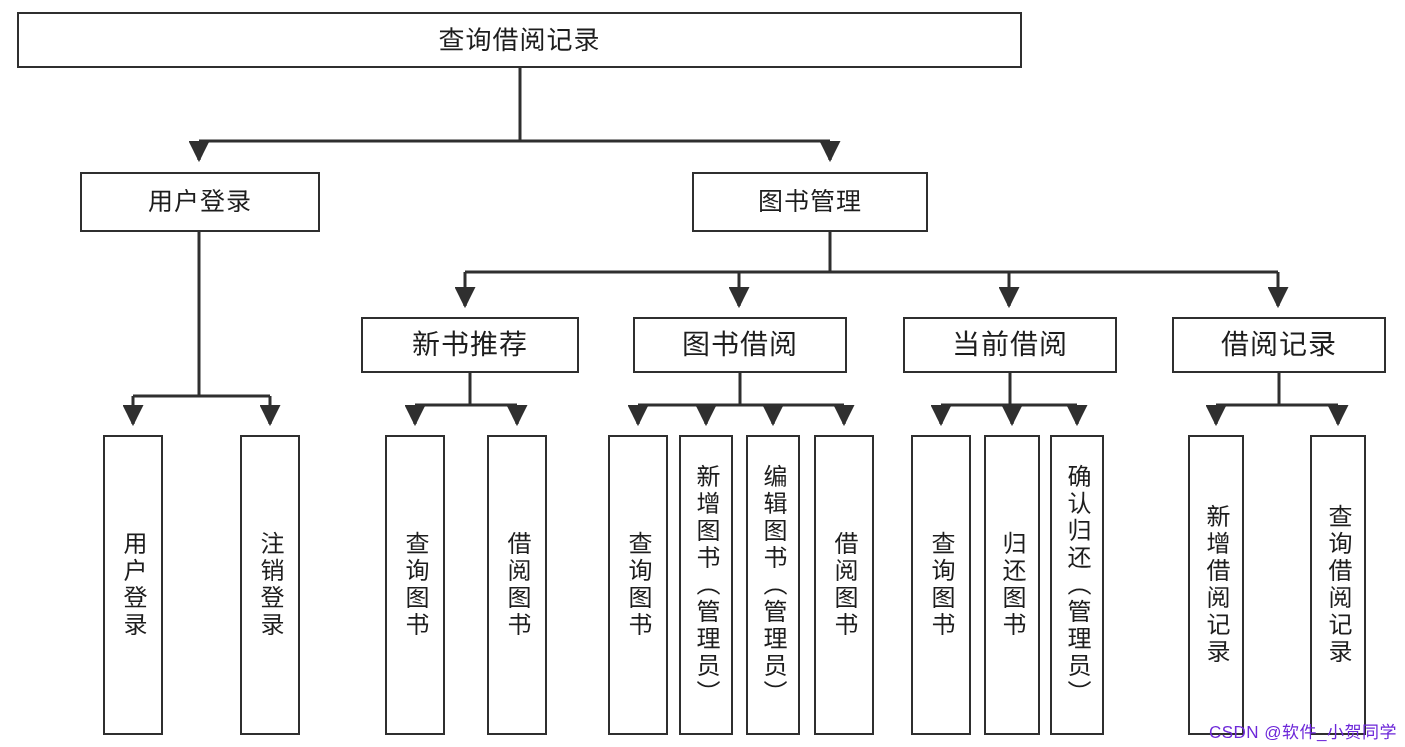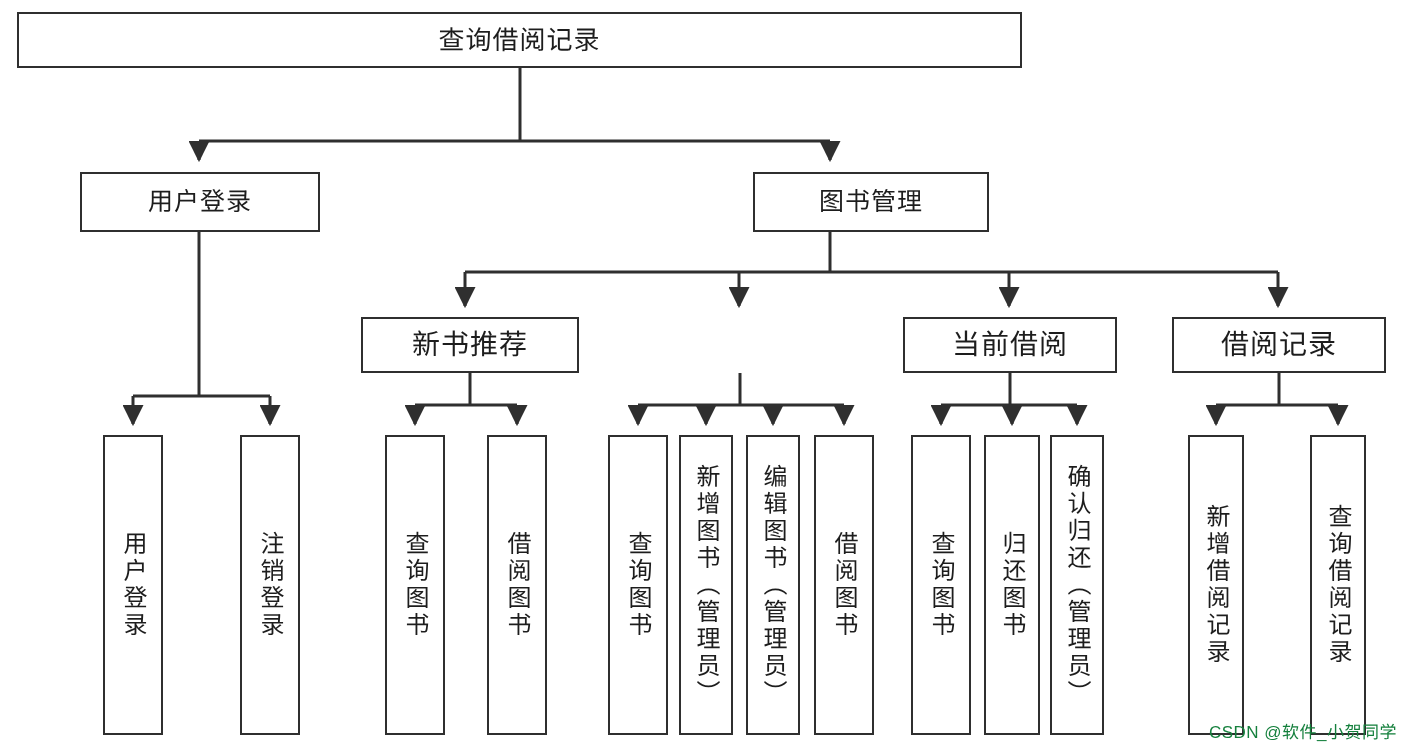--- a/index.html
+++ b/index.html
@@ -68,21 +68,21 @@
     letter-spacing: 3px;
     white-space: nowrap;
     text-align: center;
   }
   
   #watermark {
     position: absolute;
     right: 8px;
     bottom: 4px;
     font-size: 17px;
-    color: #15803d;
+    color: #6d28d9;
     letter-spacing: 0.5px;
     white-space: nowrap;
     user-select: none;
     margin-top: 20px;
   }
 </style>
 </head>
 <body>
 
 <div id="canvas">
@@ -137,27 +137,30 @@
     </g>
   </svg>
 
   <div class="node root horiz" style="left:17px;top:12px;width:1005px;height:56px;">
     <span class="lbl">查询借阅记录</span>
   </div>
 
   <div class="node horiz" style="left:80px;top:172px;width:240px;height:60px;">
     <span class="lbl">用户登录</span>
   </div>
-  <div class="node horiz" style="left:753px;top:172px;width:236px;height:60px;">
+  <div class="node horiz" style="left:692px;top:172px;width:236px;height:60px;">
     <span class="lbl">图书管理</span>
   </div>
 
   <div class="node branch horiz" style="left:361px;top:317px;width:218px;height:56px;">
     <span class="lbl">新书推荐</span>
   </div>
+  <div class="node branch horiz" style="left:633px;top:317px;width:214px;height:56px;">
+    <span class="lbl">图书借阅</span>
+  </div>
   <div class="node branch horiz" style="left:1172px;top:317px;width:214px;height:56px;">
     <span class="lbl">借阅记录</span>
   </div>
   <div class="node branch horiz" style="left:903px;top:317px;width:214px;height:56px;">
     <span class="lbl">当前借阅</span>
   </div>
 
   <div class="node leaf" style="left:103px;top:435px;width:60px;height:300px;">
     <span class="lbl">用户登录</span>
   </div>

